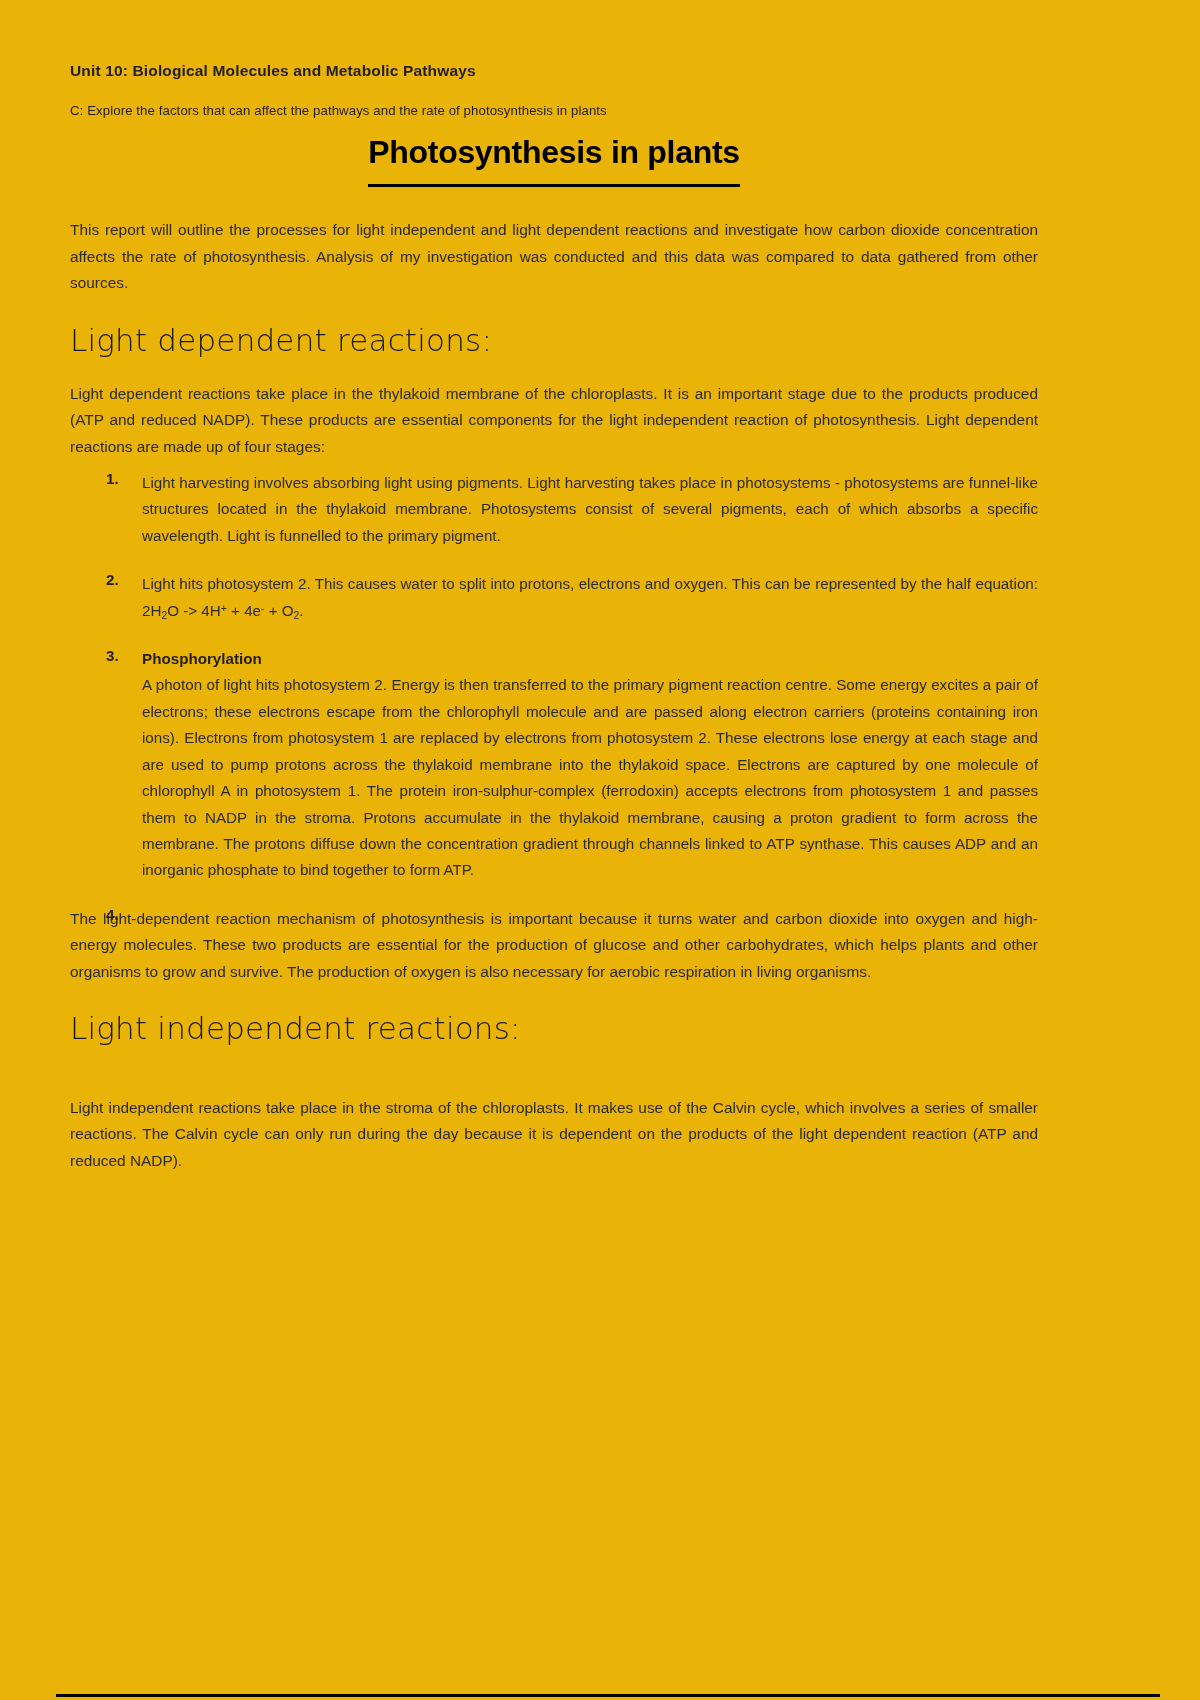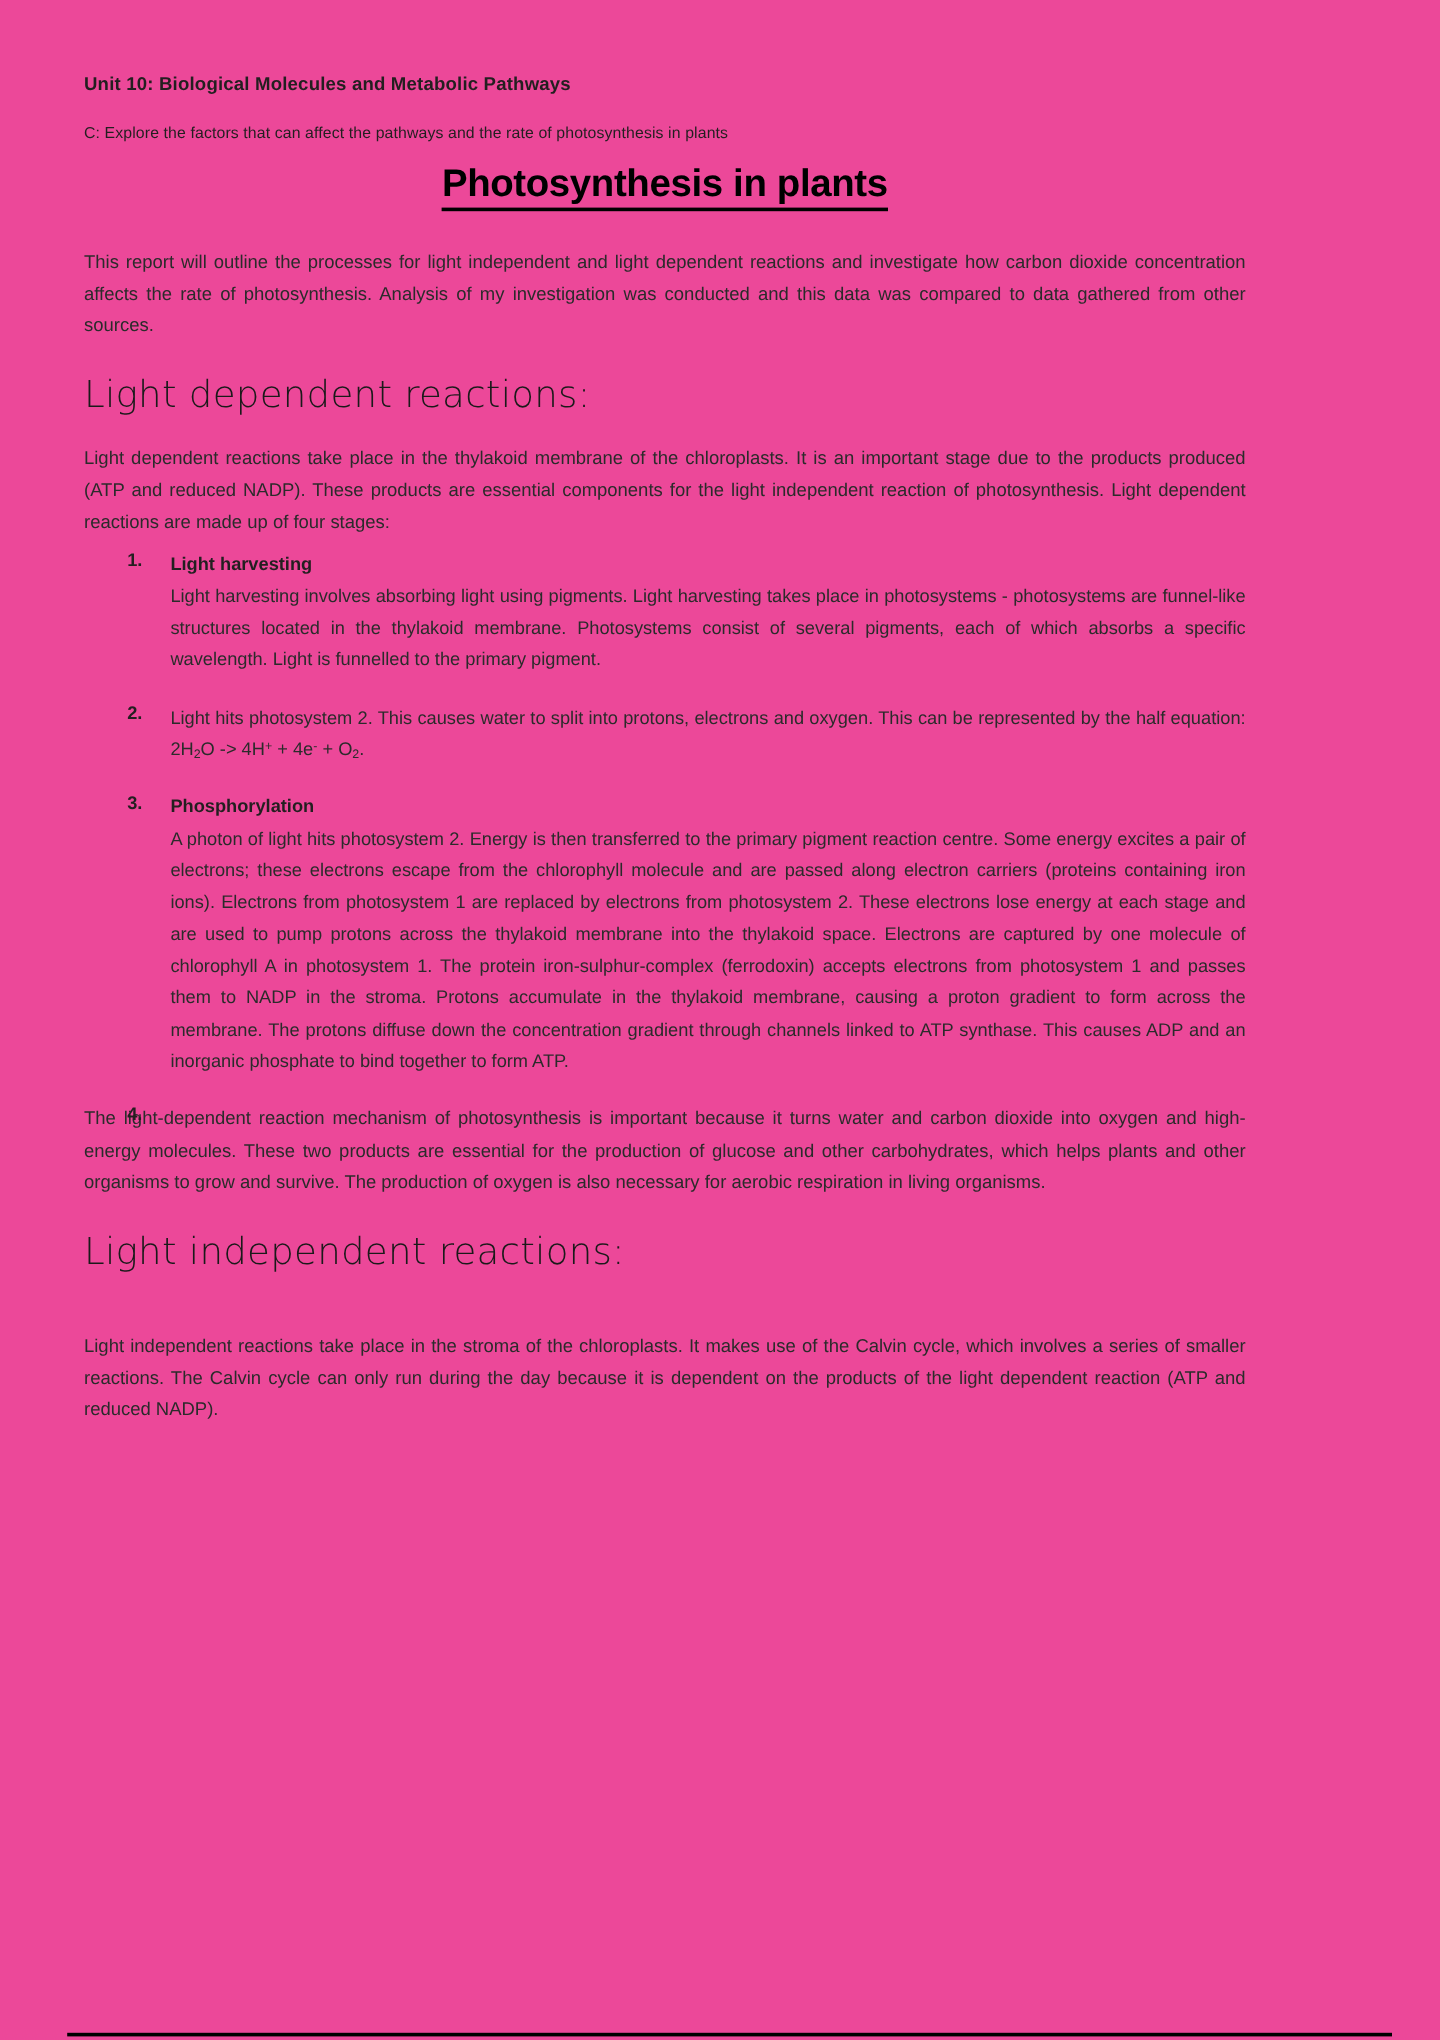--- a/index.html
+++ b/index.html
@@ -10,21 +10,21 @@
     background: #ffffff;
     font-family: "Liberation Sans", sans-serif;
     color: #231f20;
     overflow: hidden;
   }
 
   .page {
     position: relative;
     width: 1200px;
     height: 1700px;
-    background: #ec4899;
+    background: #eab308;
     padding: 0;
   }
 
   .content {
     position: absolute;
     left: 70px;
     top: 62px;
     width: 968px;
   }
 
@@ -51,21 +51,21 @@
     text-align: center;
     font-size: 32px;
     font-weight: 700;
     letter-spacing: -0.3px;
     color: #000000;
     margin: 10px 0 30px 0;
     line-height: 1.25;
   }
   .doc-title span {
     border-bottom: 3px solid #000;
-    padding-bottom: 1px;
+    padding-bottom: 12px;
     display: inline-block;
   }
 
   
   p.body {
     font-size: 15.4px;
     line-height: 1.72;
     color: #2b2b2b;
     margin: 0 0 10px 0;
     text-align: justify;
@@ -149,21 +149,20 @@
 
     <p class="body">This report will outline the processes for light independent and light dependent reactions and investigate how carbon dioxide concentration affects the rate of photosynthesis. Analysis of my investigation was conducted and this data was compared to data gathered from other sources.</p>
 
     <h2 class="section">Light dependent reactions:</h2>
 
     <p class="body">Light dependent reactions take place in the thylakoid membrane of the chloroplasts. It is an important stage due to the products produced (ATP and reduced NADP). These products are essential components for the light independent reaction of photosynthesis. Light dependent reactions are made up of four stages:</p>
 
     <ol class="stages">
 
       <li>
-        <div class="stage-title">Light harvesting</div>
         <div class="stage-body">Light harvesting involves absorbing light using pigments. Light harvesting takes place in photosystems - photosystems are funnel-like structures located in the thylakoid membrane. Photosystems consist of several pigments, each of which absorbs a specific wavelength. Light is funnelled to the primary pigment.</div>
       </li>
 
       <li>
         <div class="stage-body"><span>Light hits photosystem 2. This causes water to split into protons, electrons and oxygen. This can be represented by the half equation: </span><span class="equation"><span>2H</span><sub>2</sub><span>O -&gt; 4H</span><sup>+</sup><span> + 4e</span><sup>-</sup><span> + O</span><sub>2</sub><span>.</span></span></div>
       </li>
 
       <li>
         <div class="stage-title">Phosphorylation</div>
         <div class="stage-body">A photon of light hits photosystem 2. Energy is then transferred to the primary pigment reaction centre. Some energy excites a pair of electrons; these electrons escape from the chlorophyll molecule and are passed along electron carriers (proteins containing iron ions). Electrons from photosystem 1 are replaced by electrons from photosystem 2. These electrons lose energy at each stage and are used to pump protons across the thylakoid membrane into the thylakoid space. Electrons are captured by one molecule of chlorophyll A in photosystem 1. The protein iron-sulphur-complex (ferrodoxin) accepts electrons from photosystem 1 and passes them to NADP in the stroma. Protons accumulate in the thylakoid membrane, causing a proton gradient to form across the membrane. The protons diffuse down the concentration gradient through channels linked to ATP synthase. This causes ADP and an inorganic phosphate to bind together to form ATP.</div>

